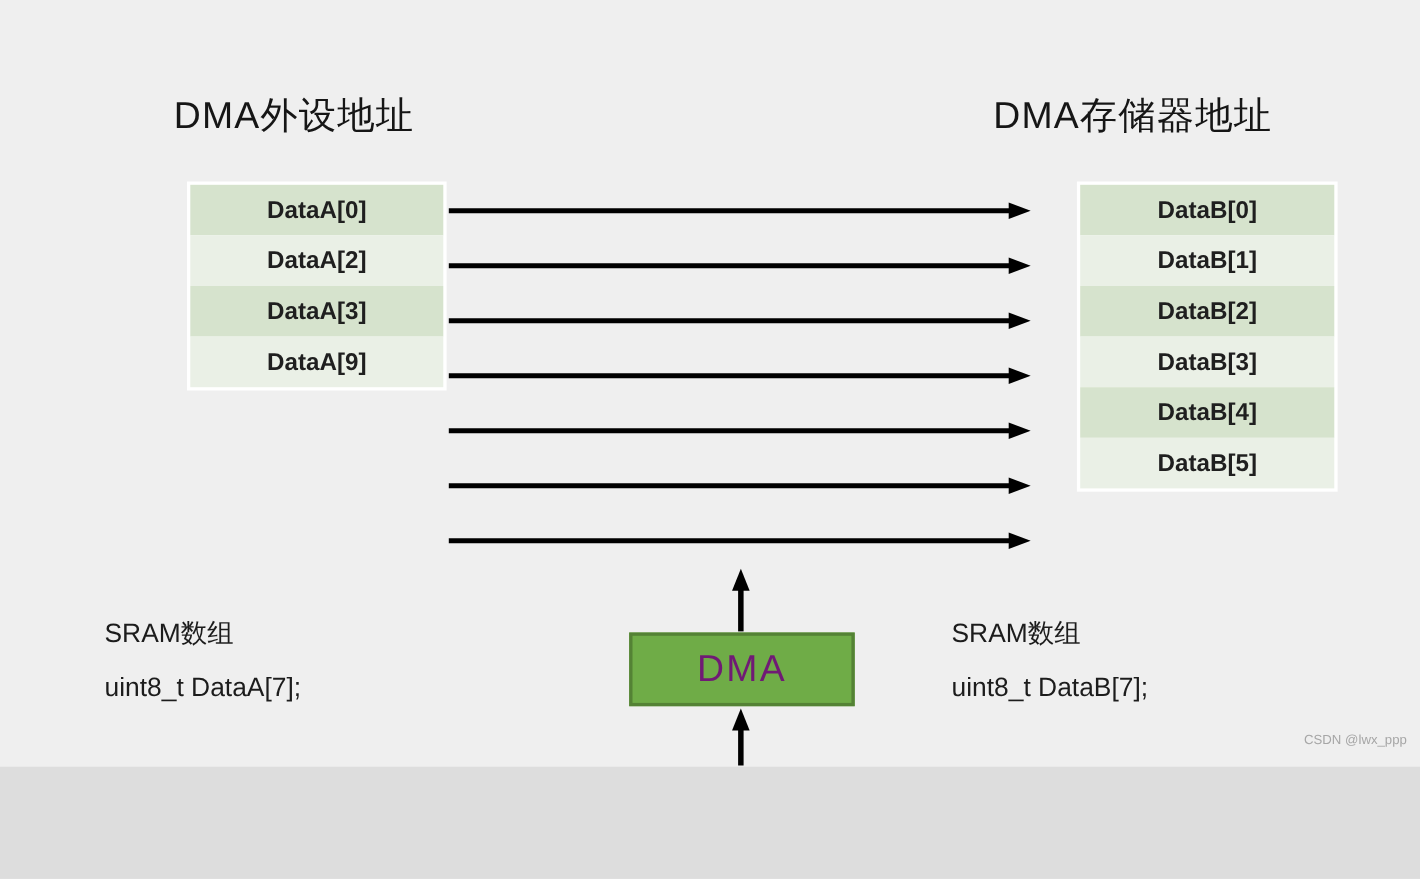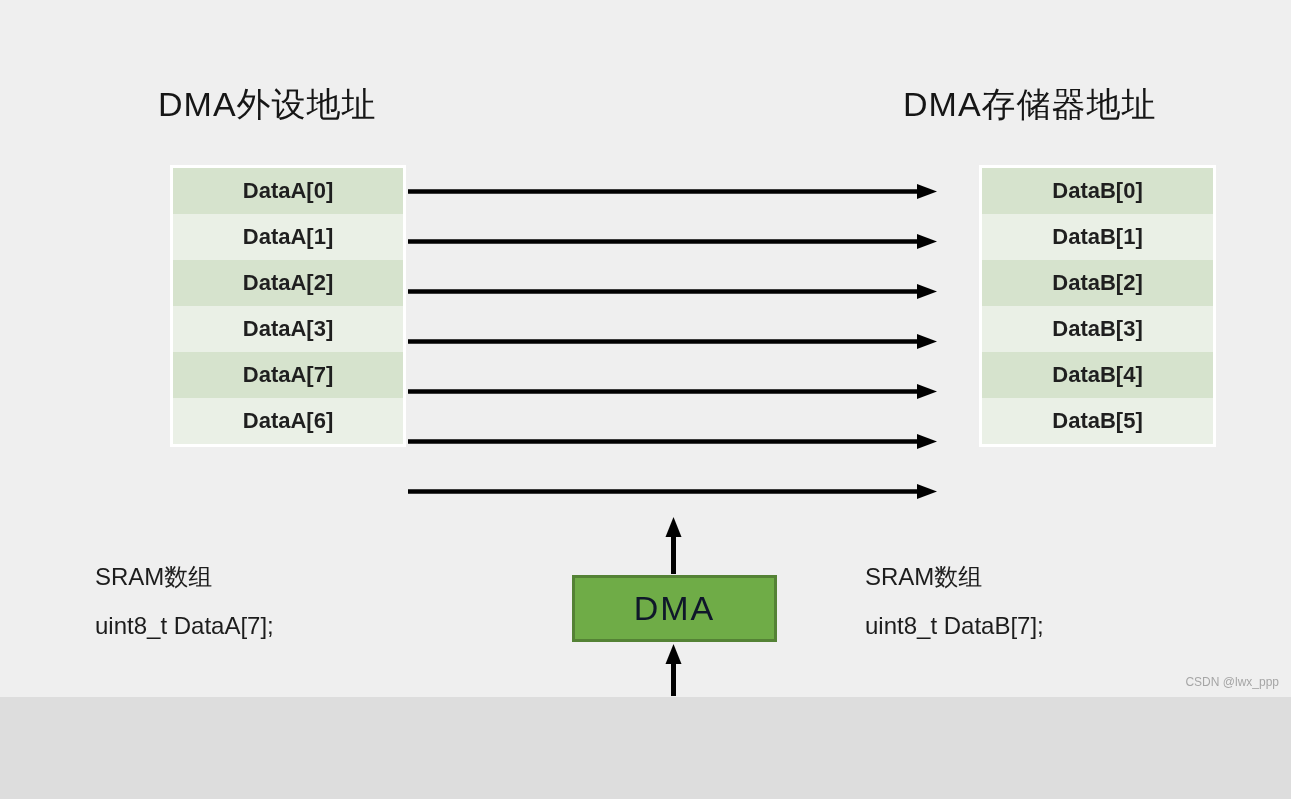--- a/index.html
+++ b/index.html
@@ -63,73 +63,67 @@
   .green-box {
     position: absolute;
     left: 572px;
     width: 205px;
     box-sizing: border-box;
     background: var(--green-fill, #6fac47);
     border: 3px solid var(--green-border, #548235);
     display: flex;
     align-items: center;
     justify-content: center;
-    color: #0f172a;
+    color: #701a75;
   }
   .green-box.dma     { top: 575px; height: 67px; font-size: 34px; letter-spacing: 2px; }
   .green-box.trigger { top: 713px; height: 65px; font-size: 36px; align-items: flex-end; }
 
   .caption {
     position: absolute;
     top: 552px;
     width: 390px;
     text-align: left;
     font-size: 24px;
     line-height: 49px;
     color: #1c1c1c;
     font-weight: 400;
   }
   .caption.left  { left: 95px; }
   .caption.right { left: 865px; }
 
   .watermark {
     position: absolute;
     right: 12px;
-    bottom: 8px;
+    bottom: 18px;
     font-size: 12px;
     color: var(--wm-color, #a6a6a6);
   }
 </style>
 </head>
 <body>
 
 <div class="canvas" style="--bg: #efefef; --row-dark: #d6e3cd; --row-light: #eaf0e6; --table-border: #ffffff; --green-fill: #6fac47; --green-border: #548235; --wm-color: #a6a6a6;">
 
   <div class="title left">DMA外设地址</div>
 
   <div class="title right">DMA存储器地址</div>
 
   <div class="mem-table left" id="left-table">
       <div class="row">
         <span>DataA[0]</span>
       </div>
       <div class="row">
-        <span>DataA[1]</span>
-      </div>
-      <div class="row">
         <span>DataA[2]</span>
       </div>
       <div class="row">
         <span>DataA[3]</span>
       </div>
       <div class="row">
-        <span>DataA[7]</span>
-      </div>
-      <div class="row">
-        <span>DataA[6]</span>
+        <span>DataA[9]</span>
       </div>
     </div>
 
   <div class="mem-table right" id="right-table">
       <div class="row">
         <span>DataB[0]</span>
       </div>
       <div class="row">
         <span>DataB[1]</span>
       </div>

